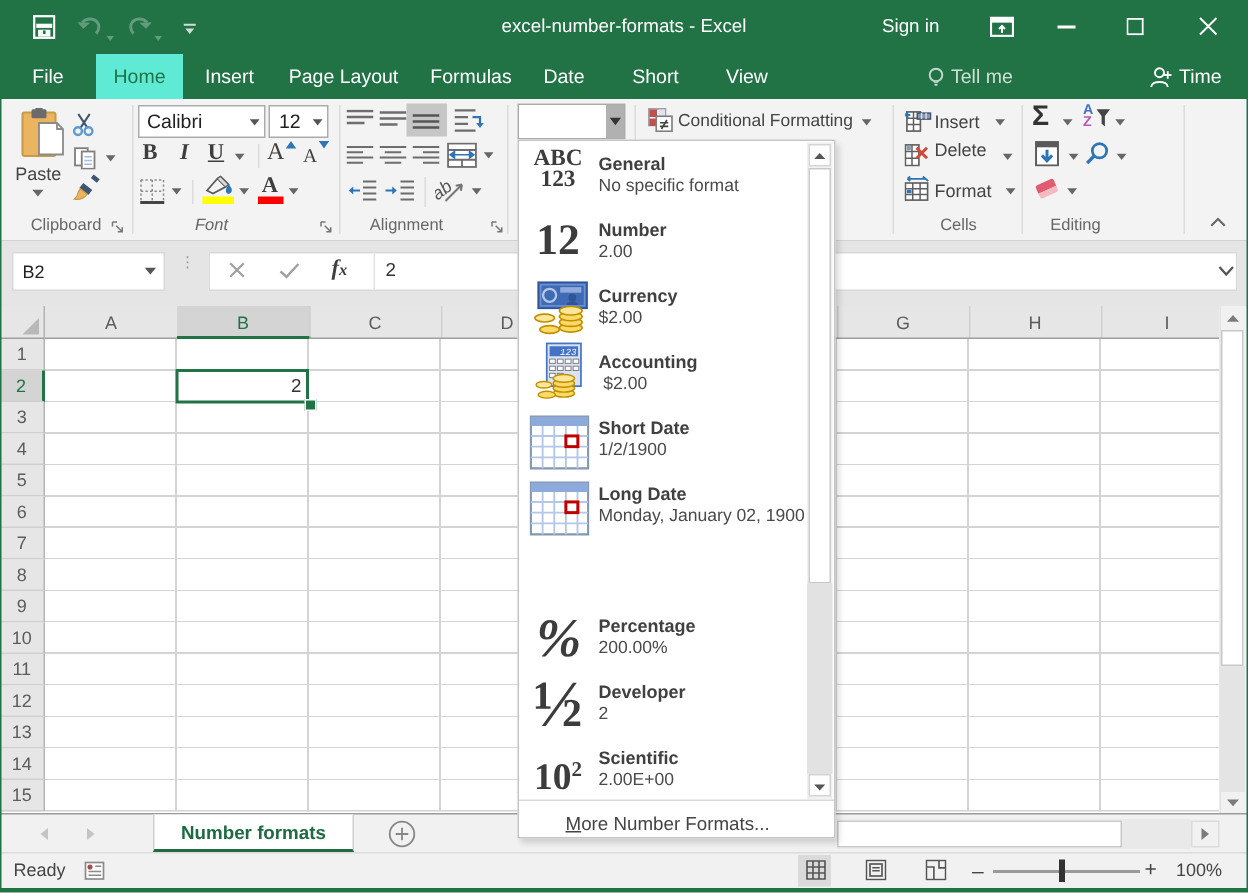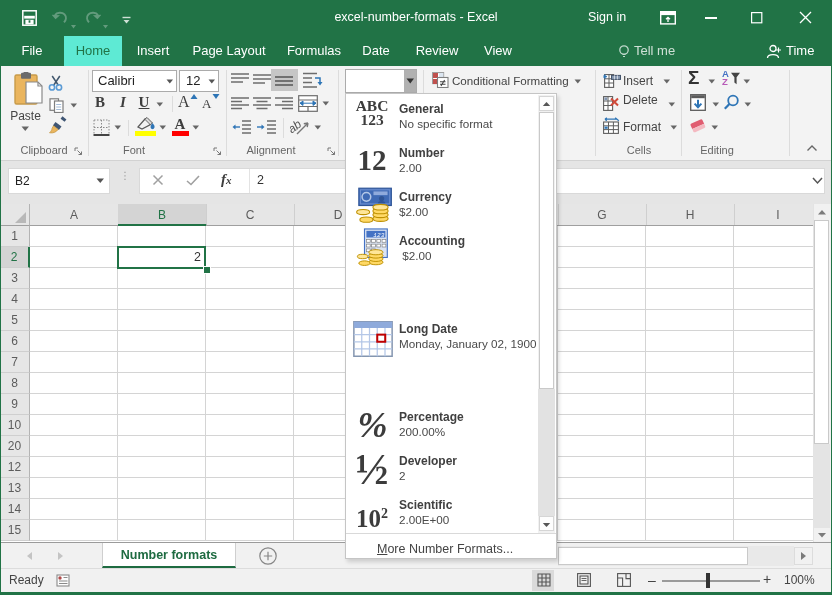--- a/index.html
+++ b/index.html
@@ -76,21 +76,21 @@
       <path d="M1 1 L12 12 M12 1 L1 12" stroke="#fff" stroke-width="1.3"></path>
     </svg>
 </div>
 <div class="abs" id="tabrow">
   <div class="rtab" style="left:10px;width:44px;">File</div>
   <div class="rtab" style="left:64px;width:58px;background:#5eead4;color:#217346;">Home</div>
   <div class="rtab" style="left:128px;width:50px;">Insert</div>
   <div class="rtab" style="left:184px;width:90px;">Page Layout</div>
   <div class="rtab" style="left:280px;width:68px;">Formulas</div>
   <div class="rtab" style="left:354px;width:44px;">Date</div>
-  <div class="rtab" style="left:408px;width:58px;">Review</div>
+  <div class="rtab" style="left:408px;width:58px;">Short</div>
   <div class="rtab" style="left:476px;width:44px;">View</div>
   <svg class="abs" style="left:618px;top:8px" width="12" height="16" viewBox="0 0 12 16">
       <circle cx="6" cy="6" r="4.2" fill="none" stroke="#bfd8cb" stroke-width="1.3"></circle>
       <path d="M4.5 10.5 h3 M5 12.5 h2" stroke="#bfd8cb" stroke-width="1.2"></path>
     </svg>
   <div class="rtab" style="left:634px;width:50px;color:#cfe0d6;text-align:left;">Tell me</div>
   <svg class="abs" style="left:766px;top:8px" width="16" height="15" viewBox="0 0 16 15">
       <circle cx="7" cy="4.5" r="3" fill="none" stroke="#fff" stroke-width="1.3"></circle>
       <path d="M1.5 14 C1.5 9.5 12.5 9.5 12.5 14" fill="none" stroke="#fff" stroke-width="1.3"></path>
       <path d="M12.5 3.5 v5 M10 6 h5" stroke="#fff" stroke-width="1.2"></path>
@@ -101,21 +101,21 @@
 
   <div class="gsep" style="left:88px"></div>
   <div class="gsep" style="left:226px"></div>
   <div class="gsep" style="left:338px"></div>
   <div class="gsep" style="left:423px"></div>
   <div class="gsep" style="left:595px"></div>
   <div class="gsep" style="left:681px"></div>
   <div class="gsep" style="left:789px"></div>
 
   <div class="glabel" style="left:14px;width:60px;text-align:center;">Clipboard</div>
-  <div class="glabel" style="left:104px;width:60px;text-align:center;">Font</div>
+  <div class="glabel" style="left:130px;width:60px;text-align:left;font-style:italic;">Font</div>
   <div class="glabel" style="left:240px;width:62px;text-align:center;">Alignment</div>
   <div class="glabel" style="left:609px;width:60px;text-align:center;">Cells</div>
   <div class="glabel" style="left:687px;width:60px;text-align:center;">Editing</div>
 
   <svg class="abs" style="left:74px;top:81px" width="9" height="9">
       <path d="M1 1 h3 M1 1 v3 M3.5 3.5 l4 4 M7.5 4.5 v3 h-3" stroke="#777" stroke-width="1" fill="none"></path>
     </svg>
   <svg class="abs" style="left:213px;top:81px" width="9" height="9">
       <path d="M1 1 h3 M1 1 v3 M3.5 3.5 l4 4 M7.5 4.5 v3 h-3" stroke="#777" stroke-width="1" fill="none"></path>
     </svg>
@@ -383,21 +383,21 @@
   <div class="rh" style="top:0px">1</div>
   <div class="rh" style="top:21px;background:#d4d4d4;color:#217346;border-right:2px solid #217346;width:28px;">2</div>
   <div class="rh" style="top:42px">3</div>
   <div class="rh" style="top:63px">4</div>
   <div class="rh" style="top:84px">5</div>
   <div class="rh" style="top:105px">6</div>
   <div class="rh" style="top:126px">7</div>
   <div class="rh" style="top:147px">8</div>
   <div class="rh" style="top:168px">9</div>
   <div class="rh" style="top:189px">10</div>
-  <div class="rh" style="top:210px">20</div>
+  <div class="rh" style="top:210px">11</div>
   <div class="rh" style="top:231px">12</div>
   <div class="rh" style="top:252px">13</div>
   <div class="rh" style="top:273px">14</div>
   <div class="rh" style="top:294px">15</div>
 
   <div class="abs" style="left:117px;top:20px;width:89px;height:23px;border:2px solid #217346;box-sizing:border-box;background:#fff;">
     <div style="position:absolute;right:3px;top:2px;font-size:12.5px;color:#333;">2</div>
   </div>
   <div class="abs" style="left:203px;top:40px;width:6px;height:6px;background:#217346;border:1px solid #fff;"></div>
 </div>
@@ -515,20 +515,30 @@
         <ellipse cx="20" cy="32.5" rx="7.5" ry="2.7" fill="#ffd966" stroke="#bf9000" stroke-width="1"></ellipse>
         <ellipse cx="20" cy="29" rx="7.5" ry="2.7" fill="#ffd966" stroke="#bf9000" stroke-width="1"></ellipse>
         <ellipse cx="20" cy="25.5" rx="7.5" ry="2.7" fill="#ffe699" stroke="#bf9000" stroke-width="1"></ellipse>
         <ellipse cx="6" cy="30" rx="5.5" ry="2.3" fill="#ffe699" stroke="#bf9000" stroke-width="1"></ellipse>
         <ellipse cx="8" cy="37" rx="6" ry="2.4" fill="#ffd966" stroke="#bf9000" stroke-width="1"></ellipse>
       </g>
     </svg>
     <div class="mtitle">Accounting</div>
       <div class="msub">&nbsp;$2.00</div>
   </div>
+  <div class="mi" style="top:176px">
+    <svg class="micon" style="left:7px;top:6px" width="32" height="29" viewBox="0 0 32 29">
+      <rect x="0.7" y="0.7" width="30.6" height="27.6" fill="#fff" stroke="#8496b0" stroke-width="1.2"></rect>
+      <rect x="0.7" y="0.7" width="30.6" height="5" fill="#8eaadb"></rect>
+      <path d="M0.7 11 h30.6 M0.7 16.7 h30.6 M0.7 22.4 h30.6 M7 5.7 v22.6 M13.2 5.7 v22.6 M19.4 5.7 v22.6 M25.6 5.7 v22.6" stroke="#b4c7e7" stroke-width="1"></path>
+      <rect x="19.4" y="11" width="6.4" height="5.7" fill="none" stroke="#c00000" stroke-width="1.6"></rect>
+    </svg>
+    <div class="mtitle">Short Date</div>
+      <div class="msub">1/2/1900</div>
+  </div>
   <div class="mi" style="top:220px">
     <svg class="micon" style="left:7px;top:6px" width="32" height="29" viewBox="0 0 32 29">
       <rect x="0.7" y="0.7" width="30.6" height="27.6" fill="#fff" stroke="#8496b0" stroke-width="1.2"></rect>
       <rect x="0.7" y="0.7" width="30.6" height="5" fill="#8eaadb"></rect>
       <path d="M0.7 11 h30.6 M0.7 16.7 h30.6 M0.7 22.4 h30.6 M7 5.7 v22.6 M13.2 5.7 v22.6 M19.4 5.7 v22.6 M25.6 5.7 v22.6" stroke="#b4c7e7" stroke-width="1"></path>
       <rect x="19.4" y="11" width="6.4" height="5.7" fill="none" stroke="#c00000" stroke-width="1.6"></rect>
     </svg>
     <div class="mtitle">Long Date</div>
       <div class="msub">Monday, January 02, 1900</div>
   </div>

